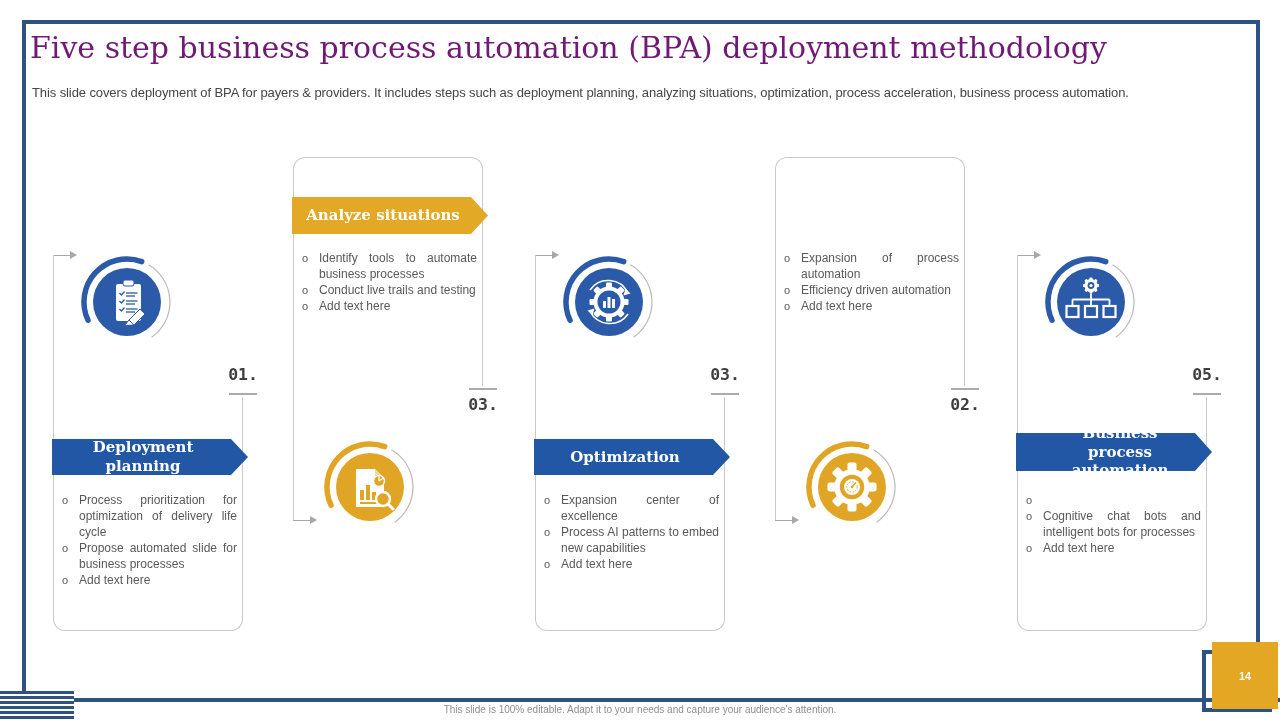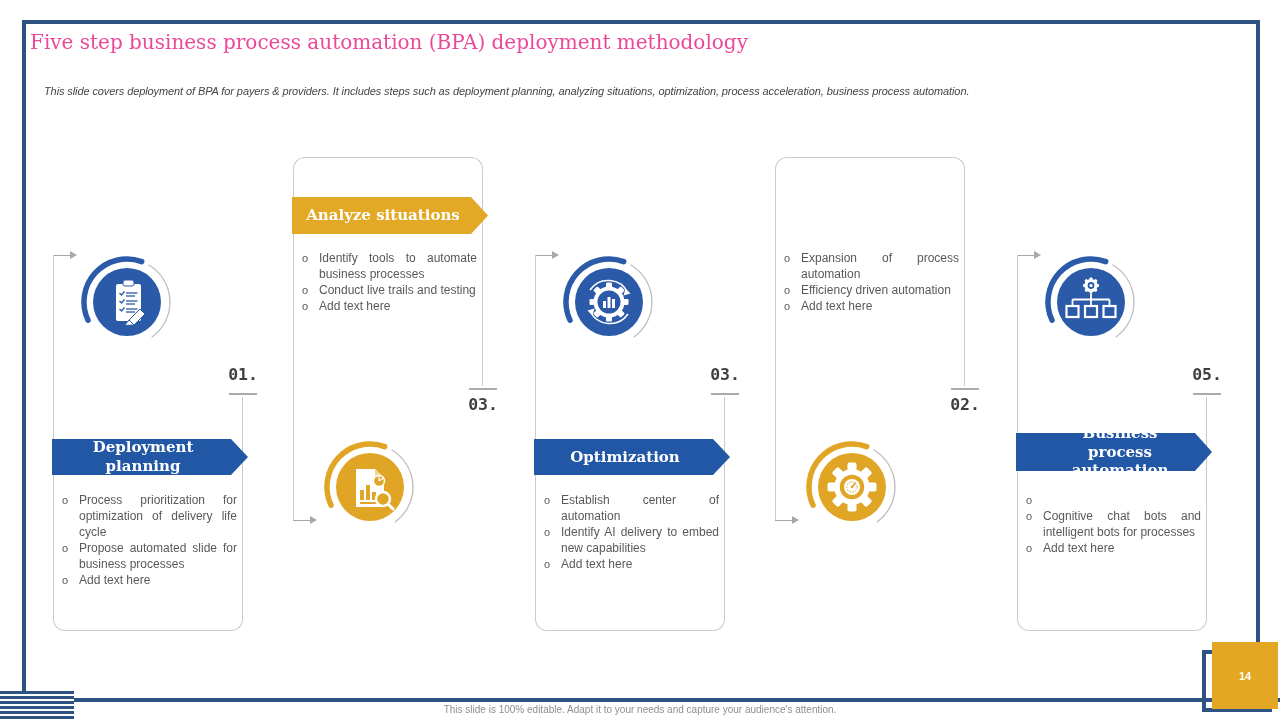--- a/index.html
+++ b/index.html
@@ -14,23 +14,23 @@
   .stripes{position:absolute;left:0;top:691px;width:74px;height:28px;
            background:repeating-linear-gradient(to bottom,#2E5383 0 3px,#ffffff 3px 5px);}
   .pn-outline{position:absolute;left:1202px;top:650px;width:70px;height:62px;
               border:4px solid #2E5383;box-sizing:border-box;}
   .pn-badge{position:absolute;left:1212px;top:642px;width:66px;height:67px;background:#E3A723;
             color:#fff;display:flex;align-items:center;justify-content:center;
             font-size:11px;font-weight:bold;}
 
   
   .title{position:absolute;left:30px;top:30px;width:1210px;
-         font-family:"DejaVu Serif",serif;font-size:20px;color:#ec4899;}
-  .subtitle{position:absolute;left:44px;top:85px;width:1210px;font-size:11px;color:#454545;
-            letter-spacing:-0.1px;font-style:italic;}
+         font-family:"DejaVu Serif",serif;font-size:30px;color:#701a75;}
+  .subtitle{position:absolute;left:32px;top:85px;width:1210px;font-size:13px;color:#454545;
+            letter-spacing:-0.1px;}
   .footer{position:absolute;left:0;top:704px;width:100%;text-align:center;
           font-size:10px;color:#8E8E8E;}
 
   
   .step{position:absolute;top:0;width:190px;height:720px;}
   .s1{left:53px}.s2{left:293px}.s3{left:535px}.s4{left:775px}.s5{left:1017px}
 
   .conn-h{position:absolute;background:#A8A8A8;width:17px;height:1.4px;left:0;}
   .odd  .conn-h{top:255px;}
   .even .conn-h{top:520px;}
@@ -208,25 +208,25 @@
       <path d="M64.5 34.5 L69.5 39.5 L62.5 41.5 Z" fill="#fff"></path>
       <path d="M67 60 A22 22 0 0 1 29 57" fill="none" stroke="#fff" stroke-width="1.6"></path>
       <path d="M31.5 61.5 L26.5 56.5 L33.5 54.5 Z" fill="#fff"></path>
     </svg>
     <div class="banner blue">
       <span>Optimization</span>
     </div>
     <ul class="bullets">
       <li>
           <span class="bm">o</span>
-          <span class="bt">Establish center of automation</span>
-        </li>
-      <li>
-          <span class="bm">o</span>
-          <span class="bt">Identify AI delivery to embed new capabilities</span>
+          <span class="bt">Expansion center of excellence</span>
+        </li>
+      <li>
+          <span class="bm">o</span>
+          <span class="bt">Process AI patterns to embed new capabilities</span>
         </li>
       <li>
           <span class="bm">o</span>
           <span class="bt">Add text here</span>
         </li>
     </ul>
   </div>
 
   <div class="step s4 even">
     <div class="card-shape"></div>

